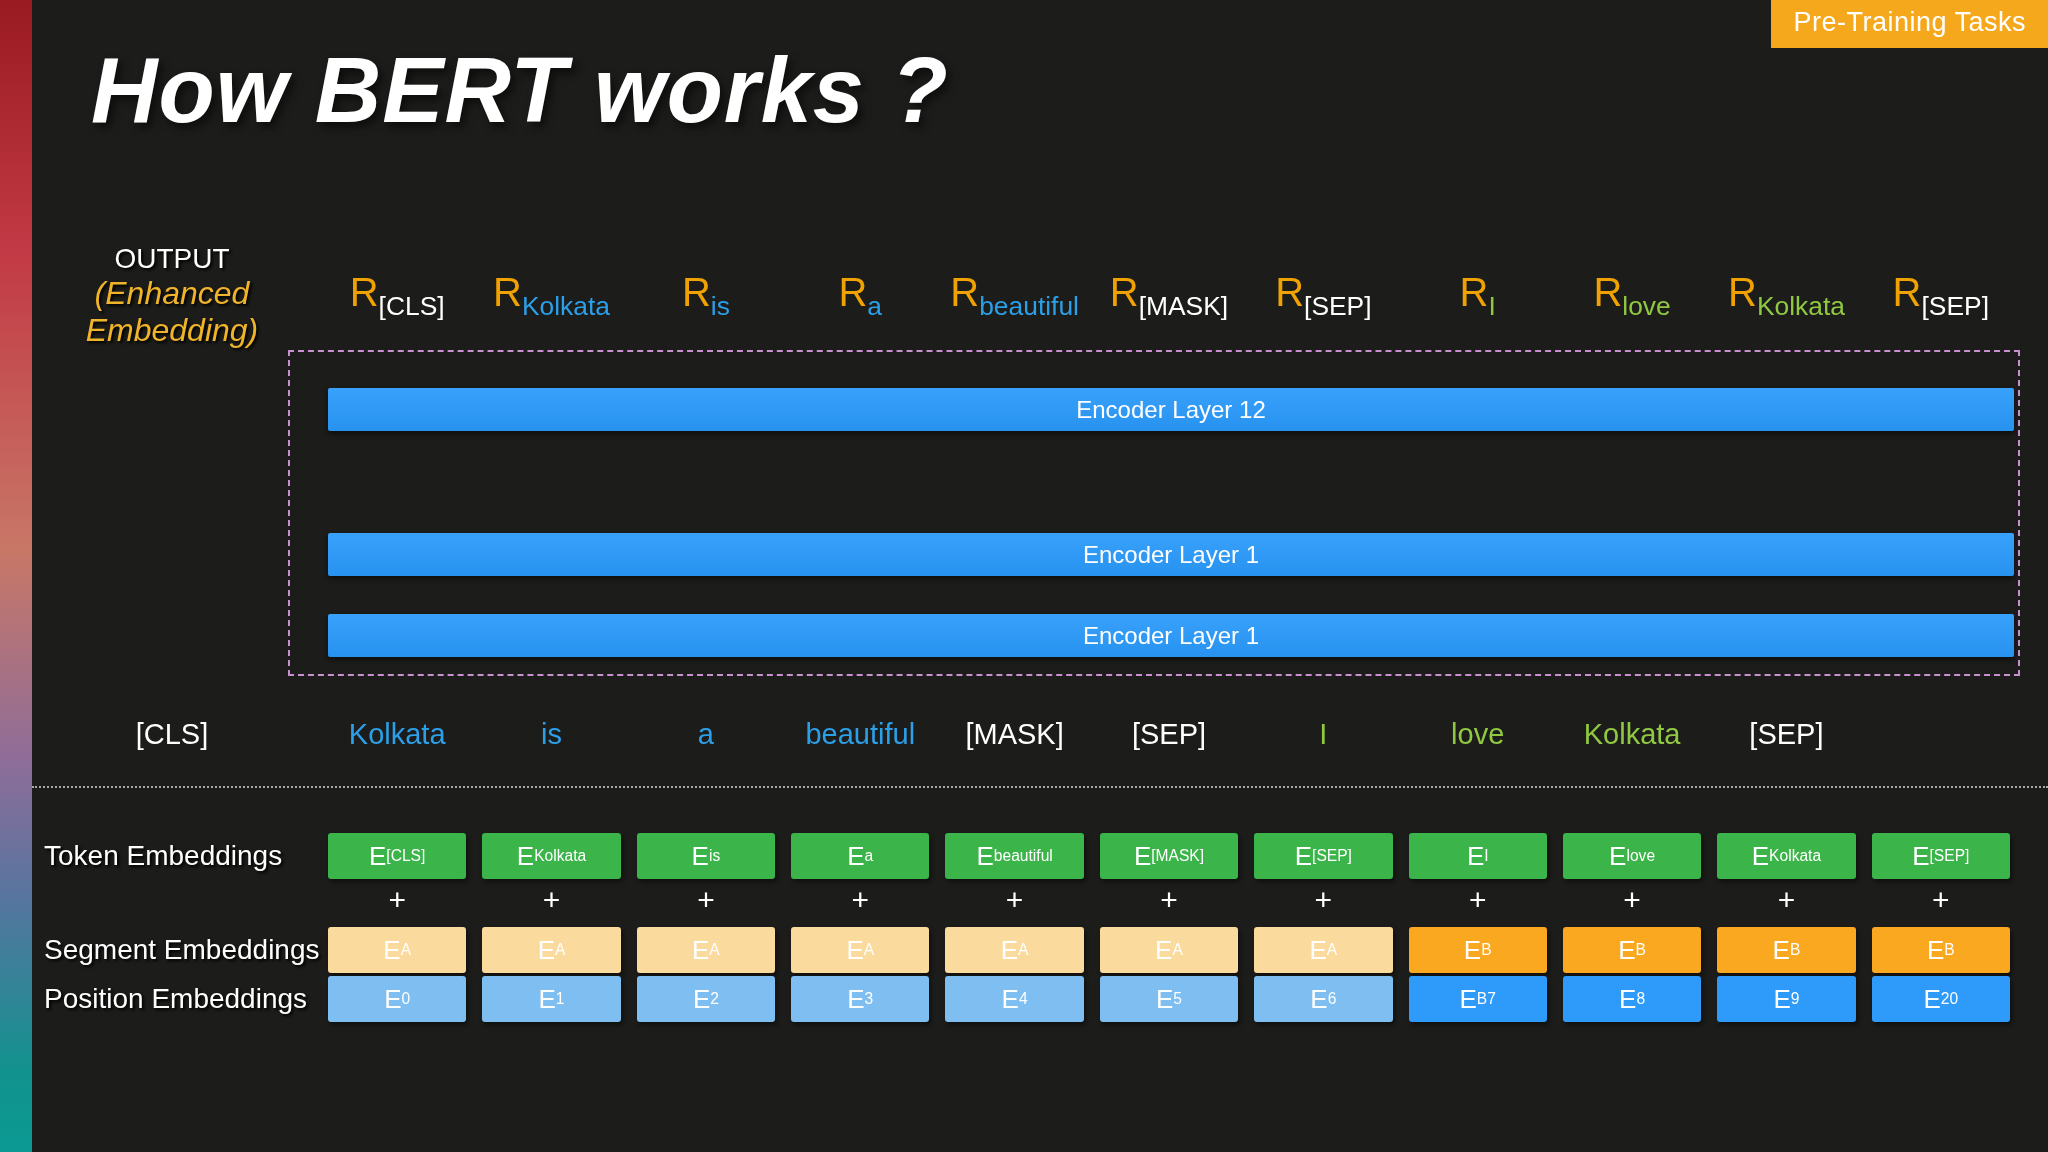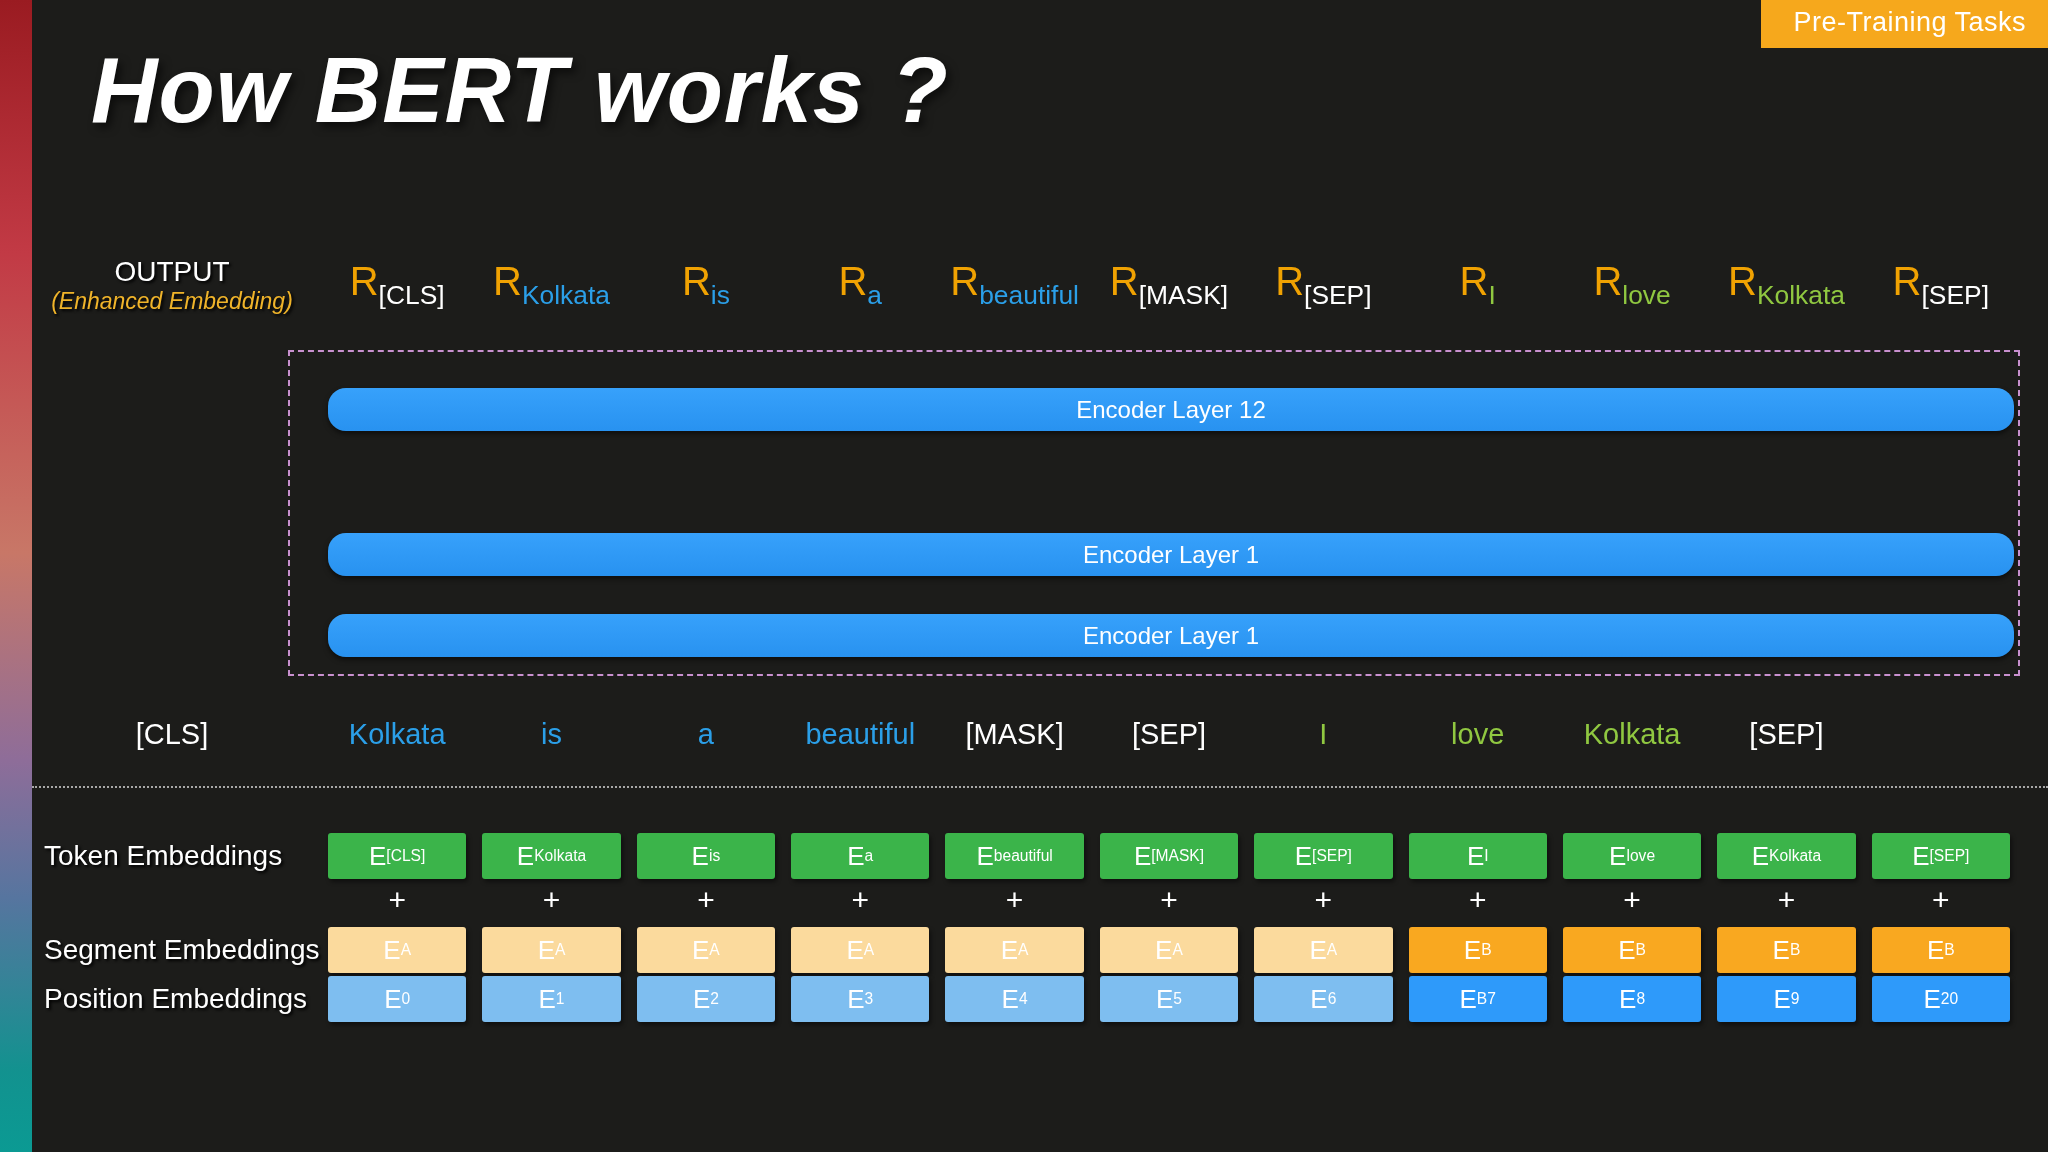--- a/index.html
+++ b/index.html
@@ -13,21 +13,21 @@
   }
   .gradient-strip {
     position:absolute; left:0; top:0; width:32px; height:1152px;
     background:linear-gradient(180deg,
       #9A1B21 0%, #C23A45 22%, #C87767 48%,
       #8E6D99 66%, #56759F 78%, #12928F 93%, #0B9A93 100%);
   }
   .badge {
     position:absolute; top:0; right:0;
     background:#F6A81C; color:#fff;
-    font-size:27px; padding:7px 22px 10px 32px;
+    font-size:27px; padding:7px 22px 10px 22px;
     letter-spacing:.5px;
   }
   .title {
     position:absolute; left:91px; top:38px;
     font-size:92px; font-weight:800; color:#fff;
     letter-spacing:1px;
     text-shadow:4px 5px 8px rgba(0,0,0,.55);
     font-style:italic;
   }
   
@@ -42,21 +42,21 @@
   .row-output   { top:243px; height:84px; }
   .row-input    { top:706px; height:56px; }
   .row-token    { top:827px; height:58px; }
   .row-plus1    { top:876px; height:48px; }
   .row-segment  { top:927px; height:46px; }
   .row-plus2    { top:976px; height:48px; }
   .row-position { top:976px; height:30px; }
 
   .out-label-wrap { text-align:center; }
   .out-label { font-size:28px; color:#fff; text-shadow:2px 2px 3px #000; }
-  .out-sublabel { font-size:23px; font-style:italic; color:#F0B42A; text-shadow:2px 2px 3px #000; }
+  .out-sublabel { font-size:32px; font-style:italic; color:#F0B42A; text-shadow:2px 2px 3px #000; }
   .in-label { text-align:center; font-size:30px; color:#fff; text-shadow:2px 2px 3px #000; }
   .emb-label { font-size:28px; color:#fff; padding-left:12px; text-shadow:2px 2px 3px #000; white-space:nowrap; }
 
   .rtok { text-align:center; font-size:40px; white-space:nowrap; }
   .rbase { color:#F0A202; }
   .rtok sub { font-size:.66em; }
 
   .tok { text-align:center; font-size:29px; white-space:nowrap; }
 
   [data-color="white"] { color:#FFFFFF; }
@@ -80,21 +80,21 @@
   .plus { text-align:center; font-size:30px; color:#fff; }
 
   .encoder-stack {
     position:absolute; left:288px; top:350px;
     width:1732px; height:326px;
     border:2px dashed #C990CF;
   }
   .encoder-bar {
     position:absolute; left:38px; right:4px; height:43px;
     background:linear-gradient(180deg,#37A1FB,#2892F0);
-    border-radius:18px;
+    border-radius:2px;
     display:flex; align-items:center; justify-content:center;
     font-size:24px; color:#fff;
     box-shadow:0 3px 5px rgba(0,0,0,.5);
   }
   .encoder-bar.b12 { top:36px; }
   .encoder-bar.b1a { top:181px; }
   .encoder-bar.b1b { top:262px; }
 
   .dotted-separator {
     position:absolute; left:32px; right:0; top:786px;

